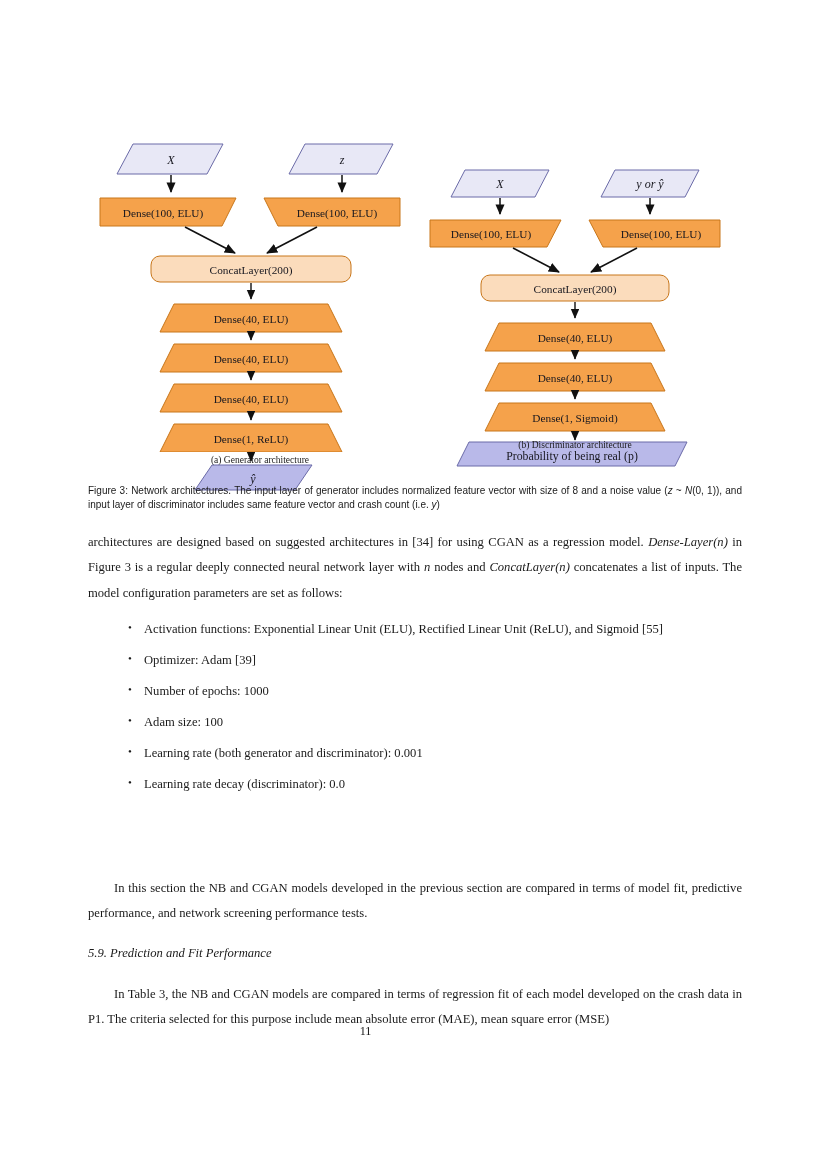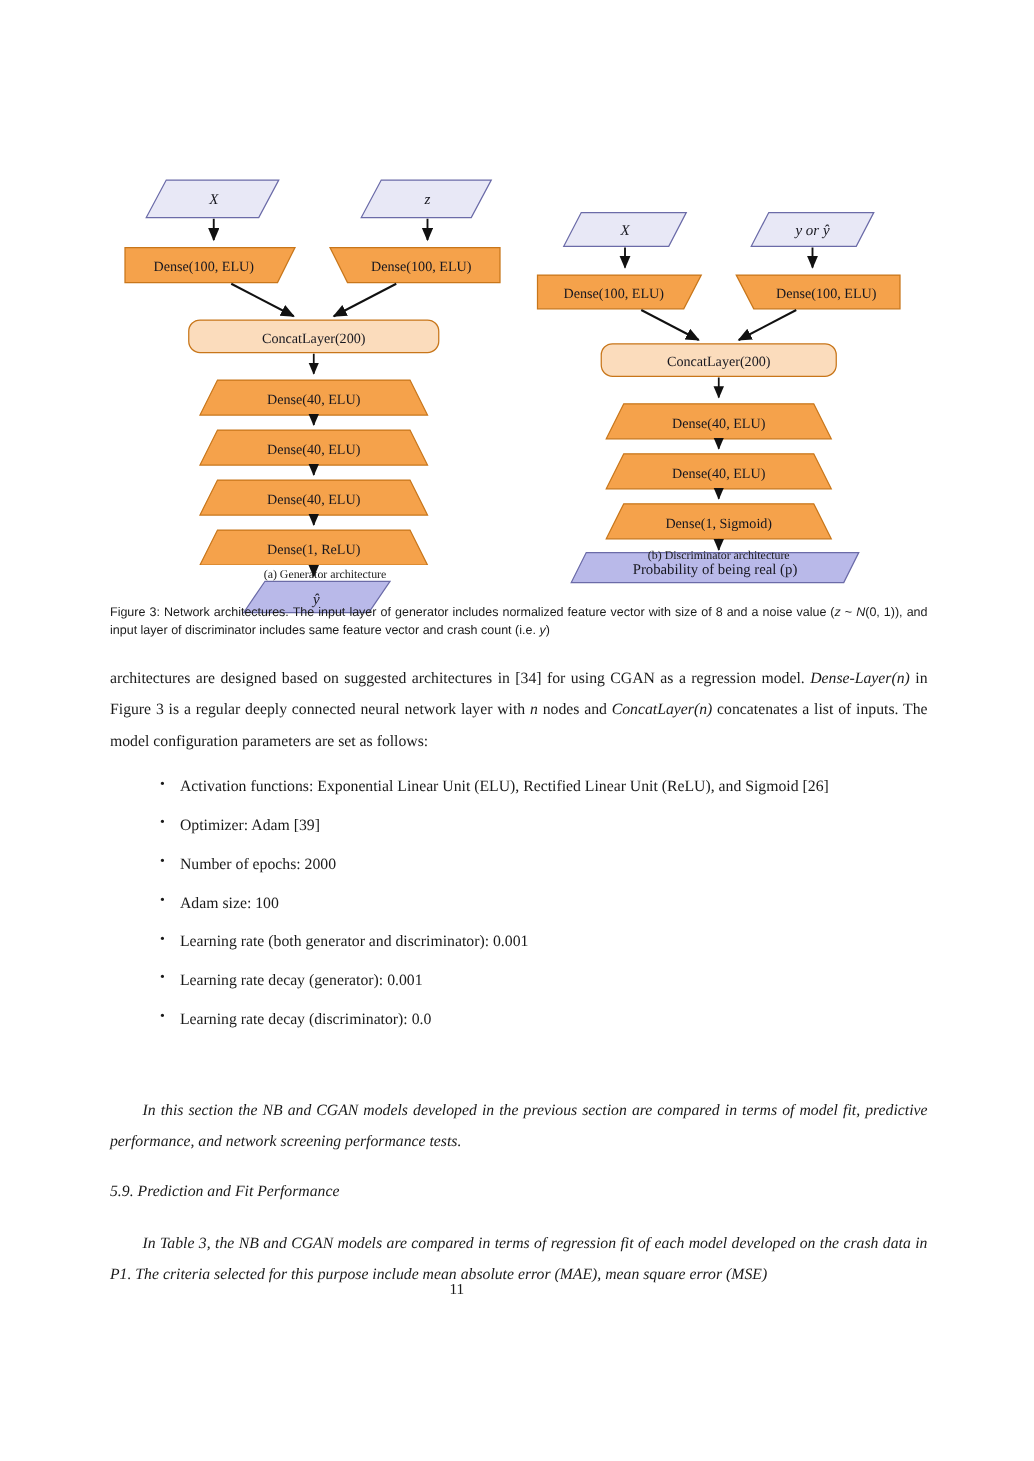--- a/index.html
+++ b/index.html
@@ -65,21 +65,21 @@
   
   .body-block {
     position: absolute;
     left: 88px;
     width: 654px;
     font-size: 12.6px;
     line-height: 2.02;
     text-align: justify;
   }
   .para { text-indent: 0; }
-  .para.indented { text-indent: 26px; font-style: italic; }
+  .para.indented { text-indent: 26px; }
   .para i { font-style: italic; }
 
   ul.cfg-list {
     position: absolute;
     left: 88px;
     width: 654px;
     margin: 0;
     padding: 0 0 0 40px;
     list-style: none;
     font-size: 12.6px;
@@ -300,26 +300,25 @@
 
   <div class="fig-caption">
     <span>Figure 3: Network architectures. The input layer of generator includes normalized feature vector with size of 8 and a noise value (</span><i>z</i><span> ~ </span><i>N</i><span>(0, 1)), and input layer of discriminator includes same feature vector and crash count (i.e. </span><i>y</i><span>)</span>
   </div>
 
   <div class="body-block para" style="top:530px;">
     <span>architectures are designed based on suggested architectures in [34] for using CGAN as a regression model. </span><i>Dense-Layer(n)</i><span> in Figure 3 is a regular deeply connected neural network layer with </span><i>n</i><span> nodes and </span><i>ConcatLayer(n)</i><span> concatenates a list of inputs. The model configuration parameters are set as follows:</span>
   </div>
 
   <ul class="cfg-list" style="top:623px;">
-    <li><span>Activation functions: Exponential Linear Unit (ELU), Rectified Linear Unit (ReLU), and Sigmoid [26]</span></li>
+    <li><span>Activation functions: Exponential Linear Unit (ELU), Rectified Linear Unit (ReLU), and Sigmoid [55]</span></li>
     <li><span>Optimizer: Adam [39]</span></li>
-    <li><span>Number of epochs: 2000</span></li>
+    <li><span>Number of epochs: 1000</span></li>
     <li><span>Adam size: 100</span></li>
     <li><span>Learning rate (both generator and discriminator): 0.001</span></li>
-    <li><span>Learning rate decay (generator): 0.001</span></li>
     <li><span>Learning rate decay (discriminator): 0.0</span></li>
   </ul>
 
 
   <div class="body-block para indented" style="top:876px;">In this section the NB and CGAN models developed in the previous section are compared in terms of model fit, predictive performance, and network screening performance tests.</div>
 
   <h3 class="subsection-head" style="top:946px;">5.9.  Prediction and Fit Performance</h3>
 
   <div class="body-block para indented" style="top:982px;">In Table 3, the NB and CGAN models are compared in terms of regression fit of each model developed on the crash data in P1. The criteria selected for this purpose include mean absolute error (MAE), mean square error (MSE)</div>
 

